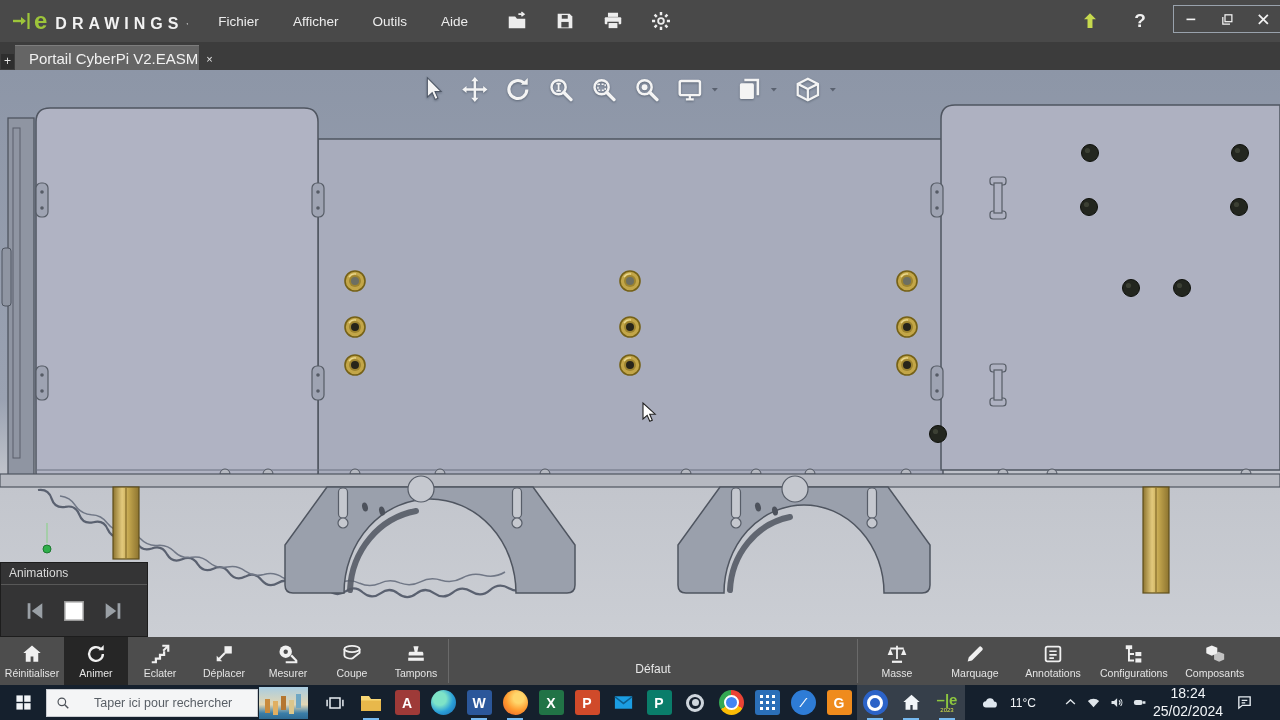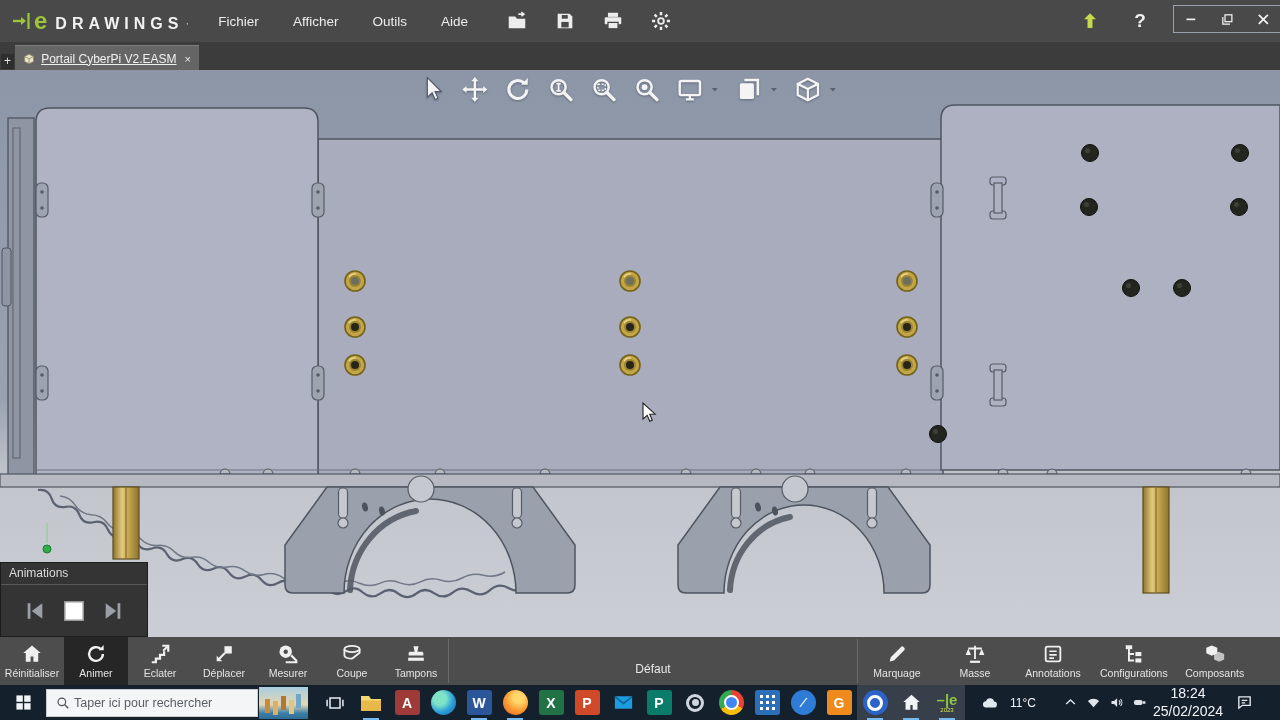--- a/index.html
+++ b/index.html
@@ -23,21 +23,21 @@
   .win-controls{display:flex;align-items:center;height:26px;margin:-10px 0 0 0;
     border:1px solid #99a2ac;border-right:none;padding:0 6px;gap:14px;align-self:flex-start;margin-top:5px;}
   .win-btn{width:22px;height:20px;color:#f3f3f3;display:flex;align-items:center;justify-content:center;}
   .win-btn svg{width:15px;height:15px;}
   
   .tabbar{position:absolute;left:0;top:42px;width:1280px;height:28px;background:#3c3c3c;}
   .newtab{position:absolute;left:1px;bottom:1px;width:13px;height:15px;background:#2e2e2e;color:#e8e8e8;
     font-size:12px;line-height:14px;text-align:center;}
   .tab{position:absolute;left:15px;top:3px;height:25px;width:168px;background:#656565;
     display:flex;align-items:center;gap:6px;padding:0 8px;border-top:1px solid #7d7d7d;}
-  .tab-label{color:#f1f1f1;font-size:12px;white-space:nowrap;text-decoration:underline;}
+  .tab-label{color:#f1f1f1;font-size:15px;white-space:nowrap;}
   .tab-close{color:#e9e9e9;font-size:11px;margin-left:2px;}
   
   .viewport{position:absolute;left:0;top:70px;width:1280px;height:567px;background:#9aa2b2;}
   .viewport>svg.model{position:absolute;left:0;top:0;}
   .view-toolbar{position:absolute;left:50%;top:4px;transform:translateX(-53%);display:flex;
     align-items:center;gap:13px;}
   .vt-btn{width:30px;height:30px;color:#f4f4f4;display:flex;align-items:center;justify-content:center;
     filter:drop-shadow(0 1px 1px rgba(40,50,65,.45));}
   .vt-btn svg{width:27px;height:27px;}
   .vt-caret{width:10px;height:30px;color:#59616f;display:flex;align-items:center;margin-left:-7px;}
@@ -60,21 +60,21 @@
   .bb-label{font-size:10.5px;white-space:nowrap;}
   .bb-sep{width:1px;background:#6a6a6a;margin:2px 0;}
   .bb-config{flex:0 0 408px;display:flex;align-items:center;justify-content:center;font-size:12px;color:#e8e8e8;margin-top:16px;}
   .bb-item.wide{width:auto;padding:0 8px;min-width:62px;}
   
   .taskbar{position:absolute;left:0;top:685px;width:1280px;height:35px;background:#15202d;
     display:flex;align-items:center;color:#e8edf2;}
   .tk-start{width:46px;height:35px;display:flex;align-items:center;justify-content:center;}
   .tk-start svg{width:17px;height:17px;color:#f2f5f8;}
   .tk-search{width:212px;height:28px;background:#f4f5f6;border:1px solid #c9ccd1;display:flex;
-    align-items:center;gap:4px;padding:0 9px;box-sizing:border-box;}
+    align-items:center;gap:24px;padding:0 9px;box-sizing:border-box;}
   .tk-search svg{width:14px;height:14px;color:#4c5158;flex:0 0 auto;}
   .tk-search-text{color:#595f66;font-size:12.5px;white-space:nowrap;}
   .tk-news{width:49px;height:32px;margin-left:1px;position:relative;overflow:hidden;
     background:linear-gradient(180deg,#a9cde2 0%,#e3d7b4 55%,#3b7ea8 82%,#2e6b94 100%);}
   .tk-news i{position:absolute;bottom:6px;left:6px;width:5px;height:14px;background:#c98a3c;
     box-shadow:8px 2px 0 #e0af62,16px -3px 0 #b5762f,24px 1px 0 #dbc68b,31px -5px 0 #6fa7c4;}
   .tk-apps{display:flex;align-items:center;margin-left:9px;}
   .tk-app{width:36px;height:35px;display:flex;align-items:center;justify-content:center;position:relative;}
   .tk-app.hl{background:rgba(255,255,255,.14);}
   .tk-app .under{position:absolute;bottom:0;left:10px;width:16px;height:2px;background:#76b9f0;}
@@ -517,31 +517,31 @@
           <path d="M9.2 3.5h5.6l-1.3 6h4.8c1 0 1.7.7 1.7 1.6v2.4h-16v-2.4c0-.9.7-1.6 1.7-1.6h4.8z" fill="currentColor"></path>
           <rect x="3.5" y="16" width="17" height="3.4" fill="currentColor"></rect>
         </svg>
         <span class="bb-label">Tampons</span>
       </div>
       <div class="bb-sep"></div>
       <div class="bb-config">Défaut</div>
       <div class="bb-sep"></div>
       <div class="bb-item wide">
         <svg viewBox="0 0 24 24">
-          <path d="M4 20.2l1.2-4.7L16.4 4.3a1.8 1.8 0 0 1 2.6 0l.9.9a1.8 1.8 0 0 1 0 2.6L8.7 19z" fill="currentColor"></path>
-        </svg>
-        <span class="bb-label">Marquage</span>
-      </div>
-      <div class="bb-item wide">
-        <svg viewBox="0 0 24 24">
           <path d="M12 3v14.5M4.7 6h14.6" stroke="currentColor" stroke-width="2"></path>
           <path d="M4.7 6 1.8 13h5.8zM19.3 6l-2.9 7h5.8z" fill="currentColor"></path>
           <path d="M6.5 20.5h11" stroke="currentColor" stroke-width="2.4"></path>
         </svg>
         <span class="bb-label">Masse</span>
+      </div>
+      <div class="bb-item wide">
+        <svg viewBox="0 0 24 24">
+          <path d="M4 20.2l1.2-4.7L16.4 4.3a1.8 1.8 0 0 1 2.6 0l.9.9a1.8 1.8 0 0 1 0 2.6L8.7 19z" fill="currentColor"></path>
+        </svg>
+        <span class="bb-label">Marquage</span>
       </div>
       <div class="bb-item wide">
         <svg viewBox="0 0 24 24">
           <rect x="4" y="4" width="16" height="16" rx="2" fill="none" stroke="currentColor" stroke-width="2"></rect>
           <path d="M8 9h8M8 13h8M8 16.5h5" stroke="currentColor" stroke-width="1.8"></path>
         </svg>
         <span class="bb-label">Annotations</span>
       </div>
       <div class="bb-item wide">
         <svg viewBox="0 0 24 24">

